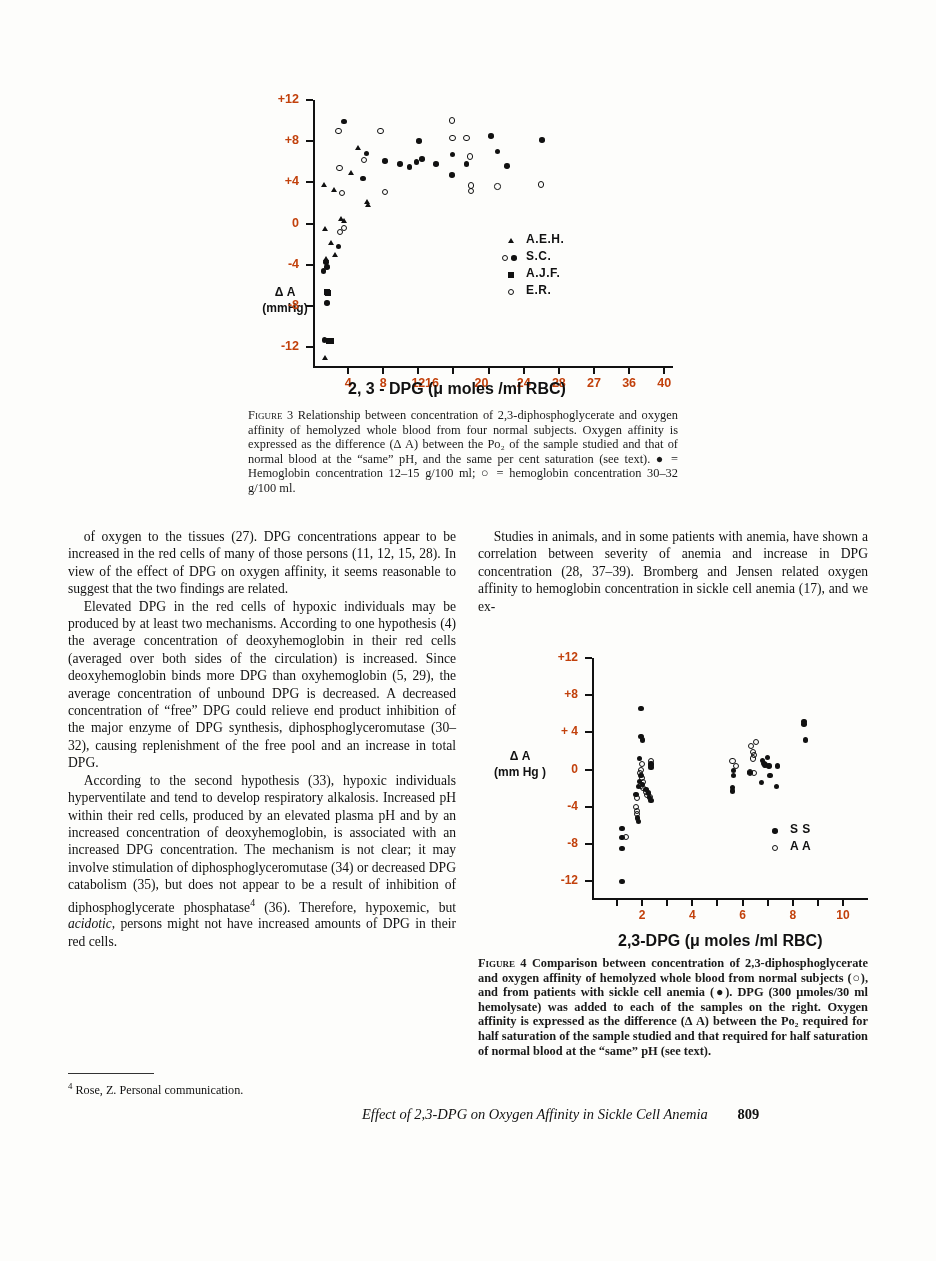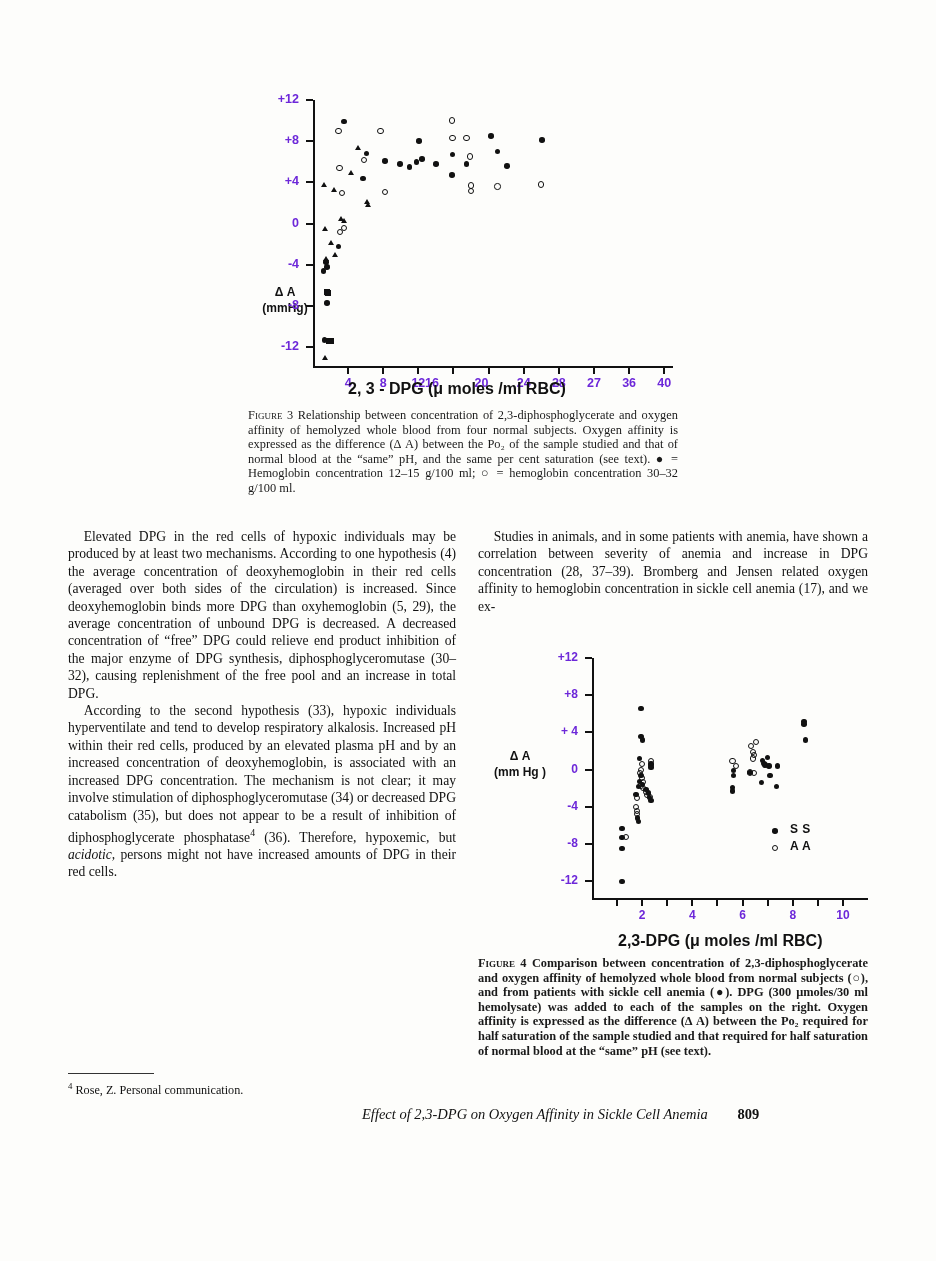--- a/index.html
+++ b/index.html
@@ -10,21 +10,21 @@
   }
   .page{position:absolute;inset:0;}
 
   
   .figure{position:absolute;}
   .plot{position:absolute;}
   .axis-line{position:absolute;background:#111;}
   .tick{position:absolute;background:#111;}
   .ticklabel{
     position:absolute;font-family:"Liberation Sans",sans-serif;
-    font-weight:bold;color:#6d28d9;white-space:nowrap;
+    font-weight:bold;color:#c2410c;white-space:nowrap;
   }
   .axis-title{
     position:absolute;font-family:"Liberation Sans",sans-serif;
     font-weight:bold;color:#111;white-space:nowrap;
   }
   .ylab{
     position:absolute;font-family:"Liberation Sans",sans-serif;
     font-weight:bold;color:#111;white-space:nowrap;text-align:center;
   }
 
@@ -177,27 +177,47 @@
         <div class="pt open-circle" style="width: 6.4px; height: 6.4px; left: 150.459px; top: 34.9385px;" title="E.R."></div>
         <div class="pt open-circle" style="width: 6.4px; height: 6.4px; left: 153.971px; top: 53.4923px;" title="E.R."></div>
         <div class="pt open-circle" style="width: 6.4px; height: 6.4px; left: 154.849px; top: 82.3538px;" title="E.R."></div>
         <div class="pt open-circle" style="width: 6.4px; height: 6.4px; left: 154.849px; top: 87.5077px;" title="E.R."></div>
         <div class="pt open-circle" style="width: 6.4px; height: 6.4px; left: 181.19px; top: 83.3846px;" title="E.R."></div>
         <div class="pt open-circle" style="width: 6.4px; height: 6.4px; left: 225.093px; top: 81.3231px;" title="E.R."></div>
       </div>
 
     <div class="axis-title" style="left:100px;top:288px;font-size:16px;">2, 3 - DPG (μ moles /ml RBC)</div>
 
+    <div class="legend" id="fig3-legend" style="left:248px;top:140px;width:120px;">
+        <div class="legend-row">
+          <div class="pt triangle" style="border-left-width: 3.2px; border-right-width: 3.2px; border-bottom-width: 5.6px; left: 12px; top: 6px;"></div>
+          <span class="legend-label">A.E.H.</span>
+        </div>
+        <div class="legend-row">
+          <div class="pt open-circle" style="width: 6.4px; height: 6.4px; left: 6px; top: 6px;"></div>
+          <div class="pt filled-circle" style="width: 5.6px; height: 5.6px; left: 15px; top: 6px;"></div>
+          <span class="legend-label">S.C.</span>
+        </div>
+        <div class="legend-row">
+          <div class="pt filled-square" style="width: 6px; height: 6px; left: 12px; top: 6px;"></div>
+          <span class="legend-label">A.J.F.</span>
+        </div>
+        <div class="legend-row">
+          <div class="pt open-circle" style="width: 6.4px; height: 6.4px; left: 12px; top: 6px;"></div>
+          <span class="legend-label">E.R.</span>
+        </div>
+      </div>
   </div>
 
   <div class="caption" style="left:248px;top:408px;width:430px;">
     <span class="smallcaps">Figure 3</span><span>  Relationship between concentration of 2,3-diphosphoglycerate and oxygen affinity of hemolyzed whole blood from four normal subjects. Oxygen affinity is expressed as the difference (Δ A) between the Po₂ of the sample studied and that of normal blood at the “same” pH, and the same per cent saturation (see text). ● = Hemoglobin concentration 12–15 g/100 ml; ○ = hemoglobin concentration 30–32 g/100 ml.</span>
   </div>
 
   <div class="body-col" style="left:68px;top:528px;width:388px;">
+    <p>of oxygen to the tissues (27). DPG concentrations appear to be increased in the red cells of many of those persons (11, 12, 15, 28). In view of the effect of DPG on oxygen affinity, it seems reasonable to suggest that the two findings are related.</p>
     <p>Elevated DPG in the red cells of hypoxic individuals may be produced by at least two mechanisms. According to one hypothesis (4) the average concentration of deoxyhemoglobin in their red cells (averaged over both sides of the circulation) is increased. Since deoxyhemoglobin binds more DPG than oxyhemoglobin (5, 29), the average concentration of unbound DPG is decreased. A decreased concentration of “free” DPG could relieve end product inhibition of the major enzyme of DPG synthesis, diphosphoglyceromutase (30–32), causing replenishment of the free pool and an increase in total DPG.</p>
     <p><span>According to the second hypothesis (33), hypoxic individuals hyperventilate and tend to develop respiratory alkalosis. Increased pH within their red cells, produced by an elevated plasma pH and by an increased concentration of deoxyhemoglobin, is associated with an increased DPG concentration. The mechanism is not clear; it may involve stimulation of diphosphoglyceromutase (34) or decreased DPG catabolism (35), but does not appear to be a result of inhibition of diphosphoglycerate phosphatase</span><span class="sup">4</span><span> (36). Therefore, hypoxemic, but </span><span class="ital">acidotic,</span><span> persons might not have increased amounts of DPG in their red cells.</span></p>
   </div>
 
   <div class="footnote-rule" style="left:68px;top:1073px;width:86px;"></div>
   <div class="footnote" style="left:68px;top:1079px;width:388px;">
     <span class="sup">4</span><span> Rose, Z. Personal communication.</span>
   </div>
 
   <div class="body-col" style="left:478px;top:528px;width:390px;">

